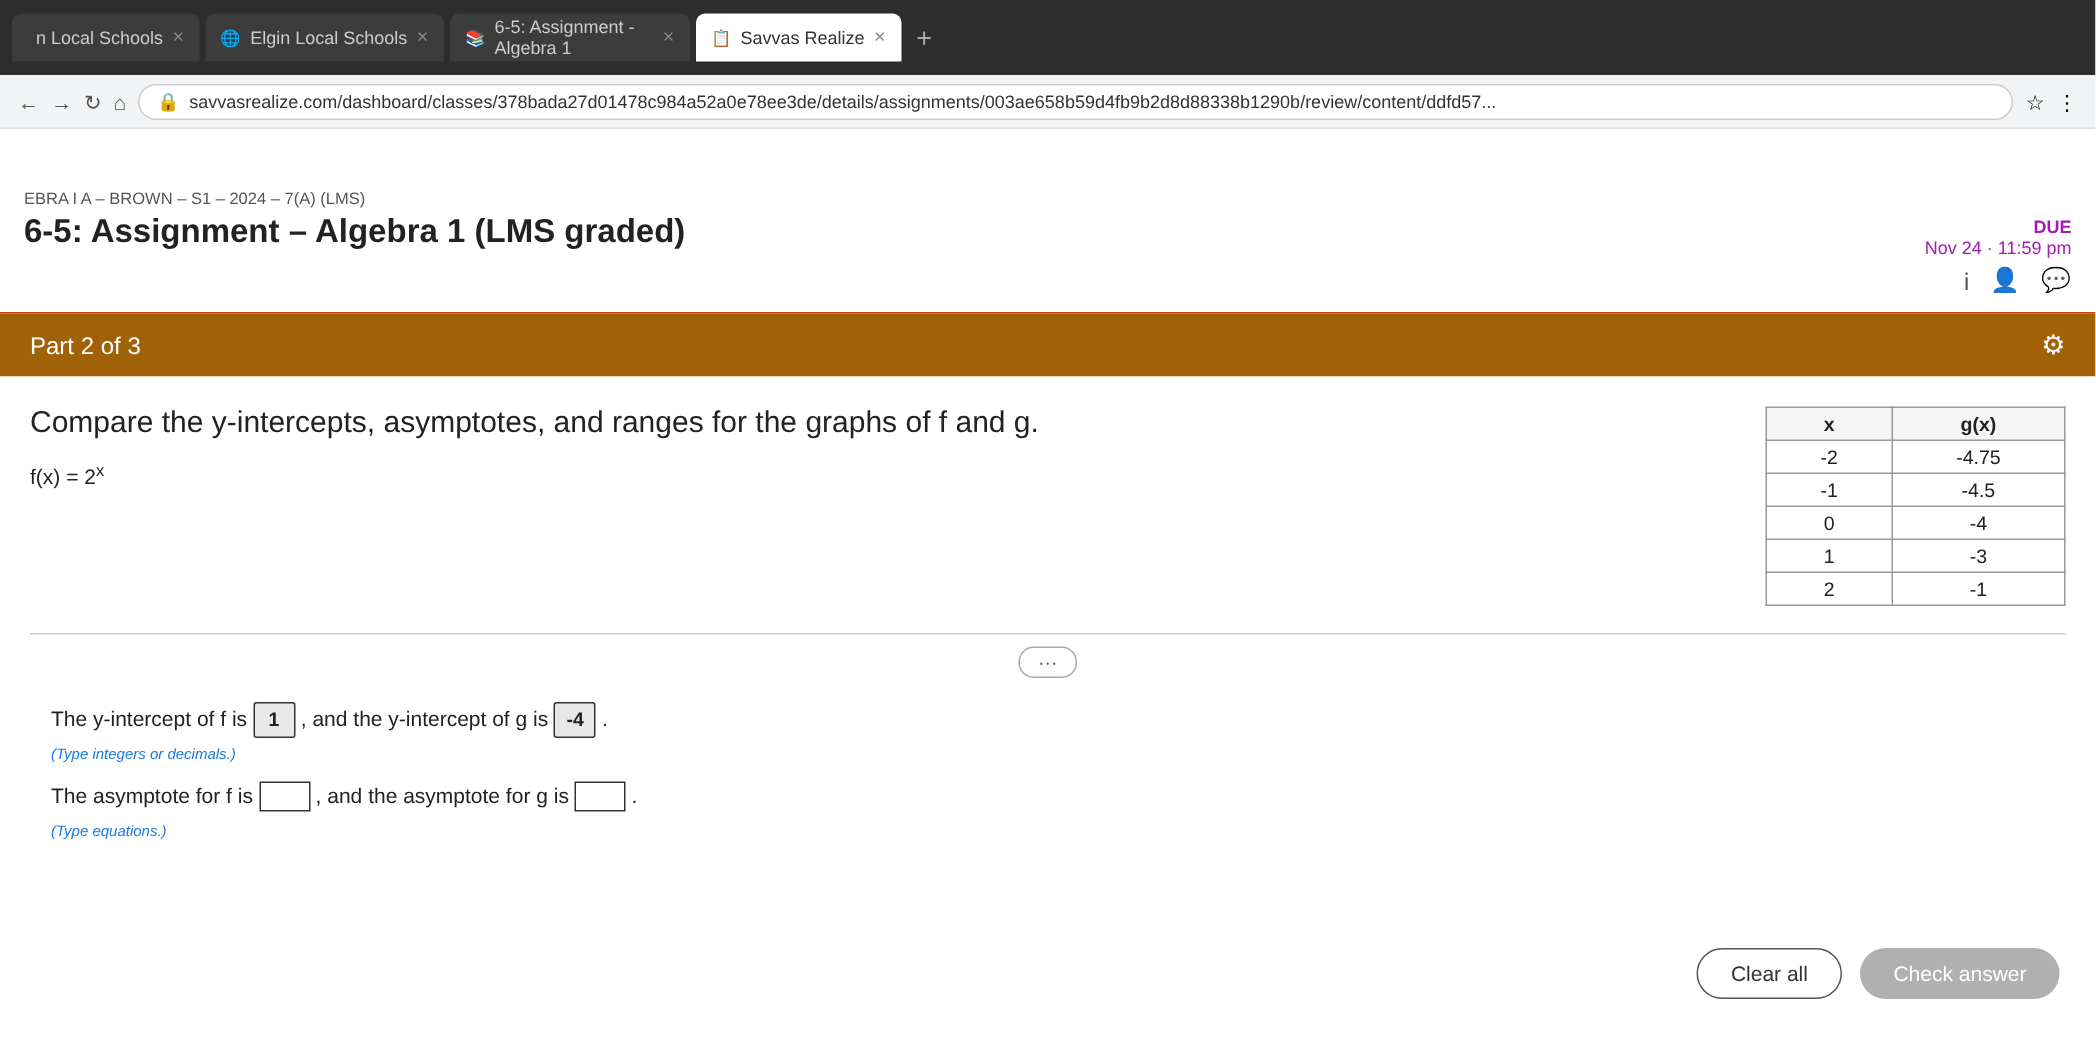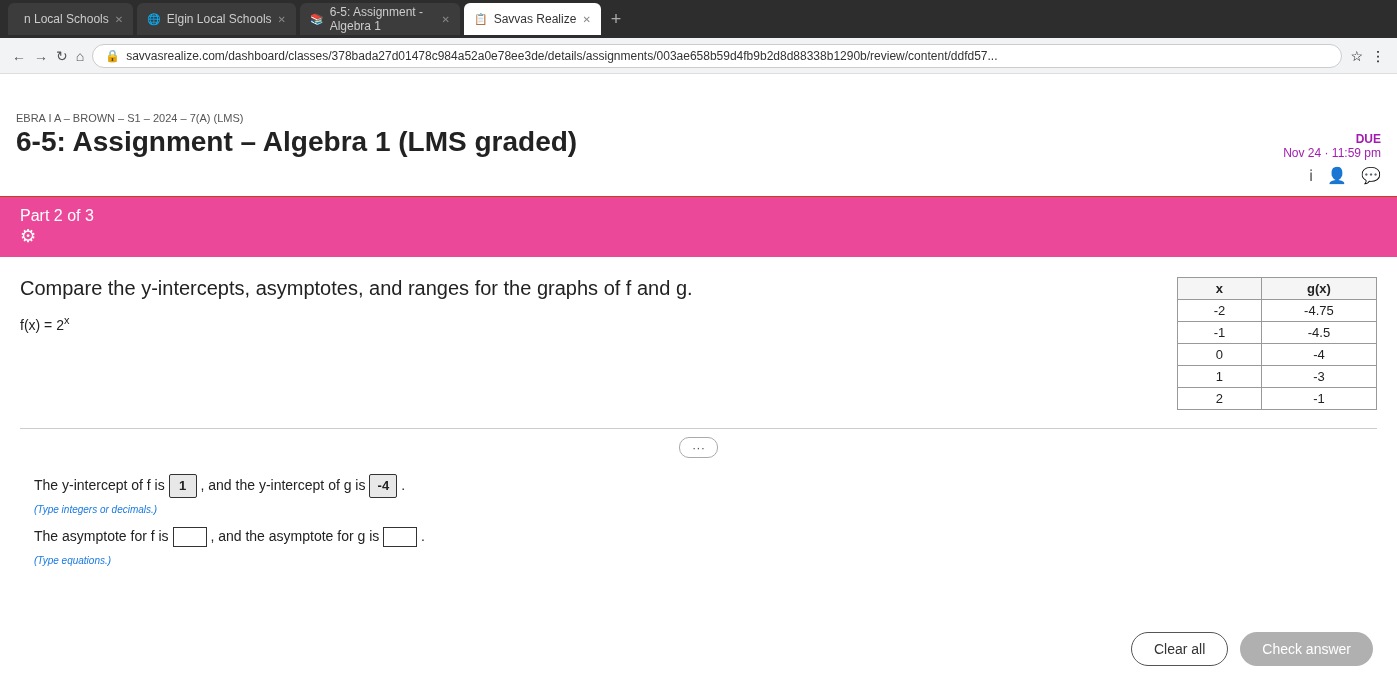--- a/index.html
+++ b/index.html
@@ -1,21 +1,21 @@
 <!DOCTYPE html>
 <html><head>
   <meta charset="utf-8">
   <style>
     * { box-sizing: border-box; margin: 0; padding: 0; }
     body { font-family: Arial, sans-serif; background: #fff; font-size: 14px; overflow: hidden; }
 
     
     .browser-chrome {
       background: #2d2d2d;
-      height: 38px;
+      height: 50px;
       display: flex;
       align-items: center;
       padding: 0 8px;
       gap: 4px;
     }
     .tab {
       display: flex;
       align-items: center;
       background: #3c3c3c;
       border-radius: 6px 6px 0 0;
@@ -71,35 +71,34 @@
     
     .page-header {
       background: #fff;
       padding: 10px 16px;
       border-bottom: 1px solid #c2410c;
       display: flex;
       align-items: center;
       justify-content: space-between;
     }
     .breadcrumb { font-size: 11px; color: #555; }
-    .assignment-title { font-size: 28px; font-weight: bold; color: #222; margin-top: 2px; }
+    .assignment-title { font-size: 22px; font-weight: bold; color: #222; margin-top: 2px; }
     .due-info { text-align: right; font-size: 12px; color: #a21caf; margin-top: 48px; }
     .due-label { font-weight: bold; }
     .header-icons { display: flex; gap: 14px; align-items: center; margin-top: 4px; justify-content: flex-end; color: #555; }
 
     
     .part-banner {
-      background: #ec4899;
+      background: #a16207;
       color: #fff;
       padding: 10px 20px;
       font-size: 16px;
       display: flex;
-      align-items: flex-start;
+      align-items: flex-end;
       justify-content: space-between;
-      flex-direction: column;
     }
     .part-settings-icon { font-size: 18px; }
 
     
     .content-area {
       padding: 20px 20px 0 20px;
       background: #fff;
     }
     .question-text {
       font-size: 20px;

